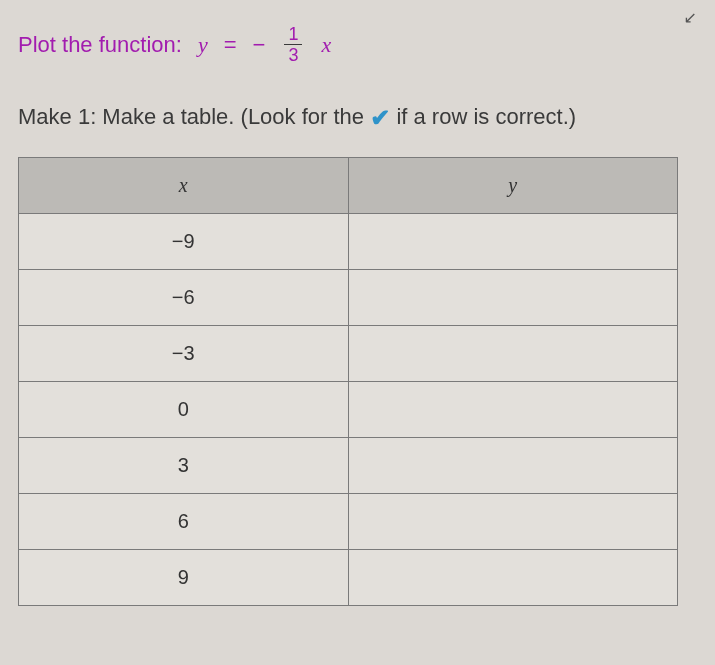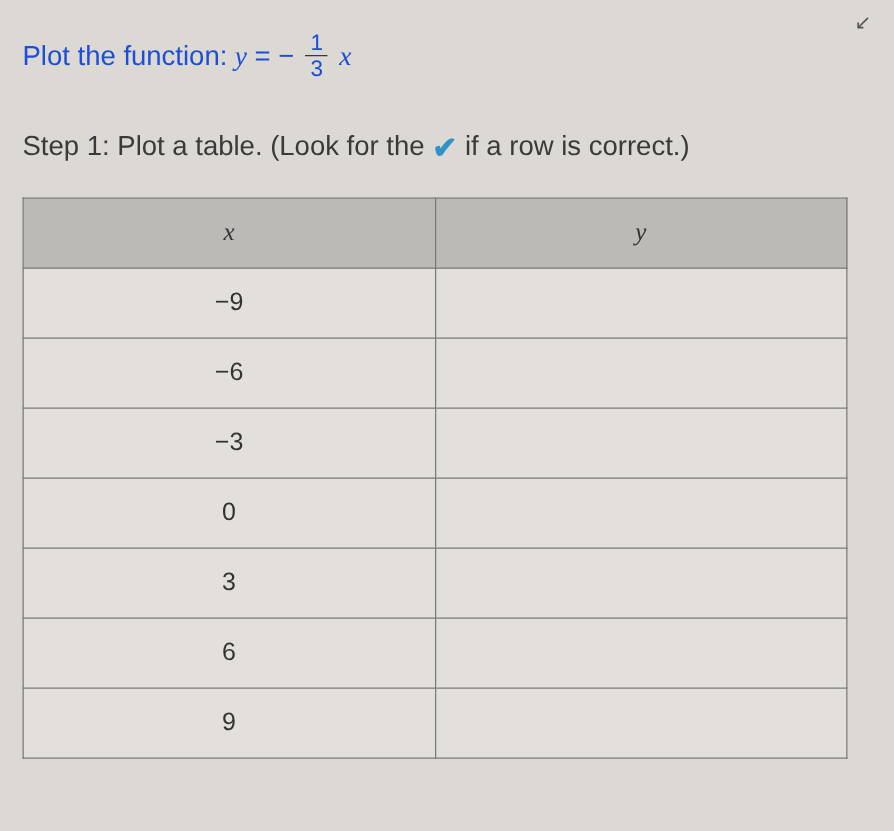--- a/index.html
+++ b/index.html
@@ -15,24 +15,24 @@
   .resize-icon {
     position: absolute;
     top: 8px;
     right: 18px;
     font-size: 16px;
     color: #555;
     transform: rotate(0deg);
   }
   .prompt {
     font-size: 22px;
-    color: #1d4ed8;
+    color: #a21caf;
     display: flex;
     align-items: center;
-    gap: 6px;
+    gap: 16px;
     margin-bottom: 40px;
   }
   .frac {
     display: inline-flex;
     flex-direction: column;
     align-items: center;
     font-size: 18px;
     line-height: 1;
     vertical-align: middle;
     margin: 0 3px;
@@ -86,21 +86,21 @@
   <span>=</span>
   <span>−</span>
   <span class="frac">
     <span class="num">1</span>
     <span class="den">3</span>
   </span>
   <span style="font-style:italic;font-family:Georgia,serif">x</span>
 </div>
 
 <div class="step">
-  <span>Step 1: Plot a table. (Look for the </span><span class="check">✔</span><span> if a row is correct.)</span>
+  <span>Make 1: Make a table. (Look for the </span><span class="check">✔</span><span> if a row is correct.)</span>
 </div>
 
 <table>
   <thead>
     <tr>
       <th>x</th>
       <th>y</th>
     </tr>
   </thead>
   <tbody>

